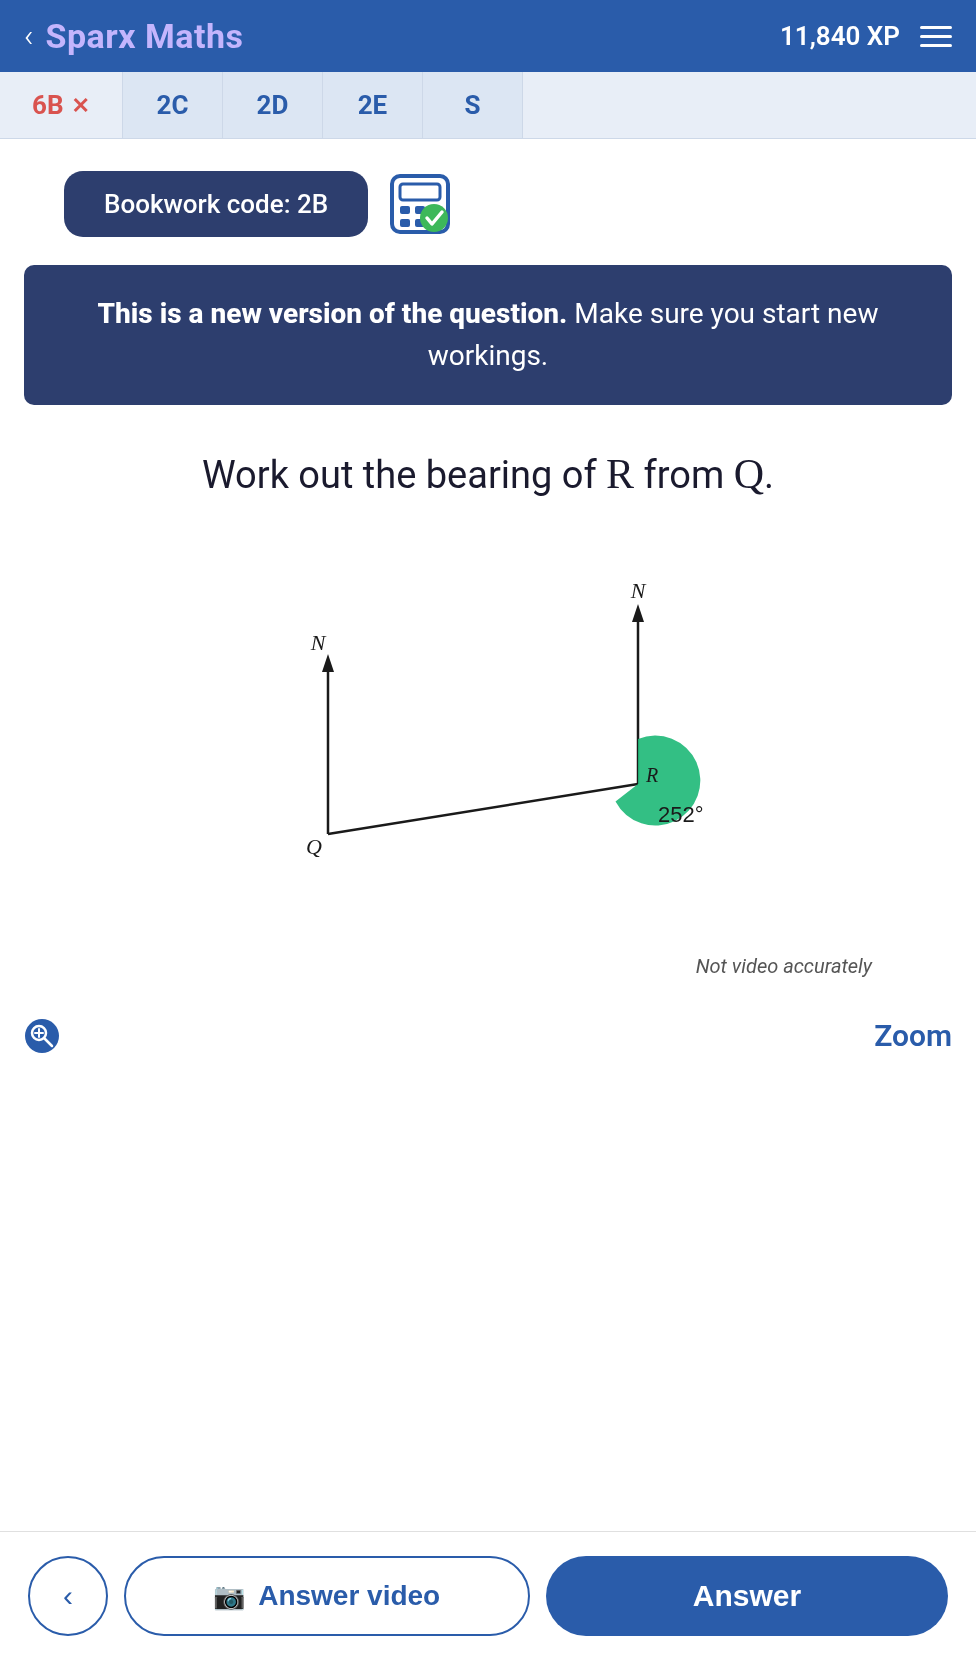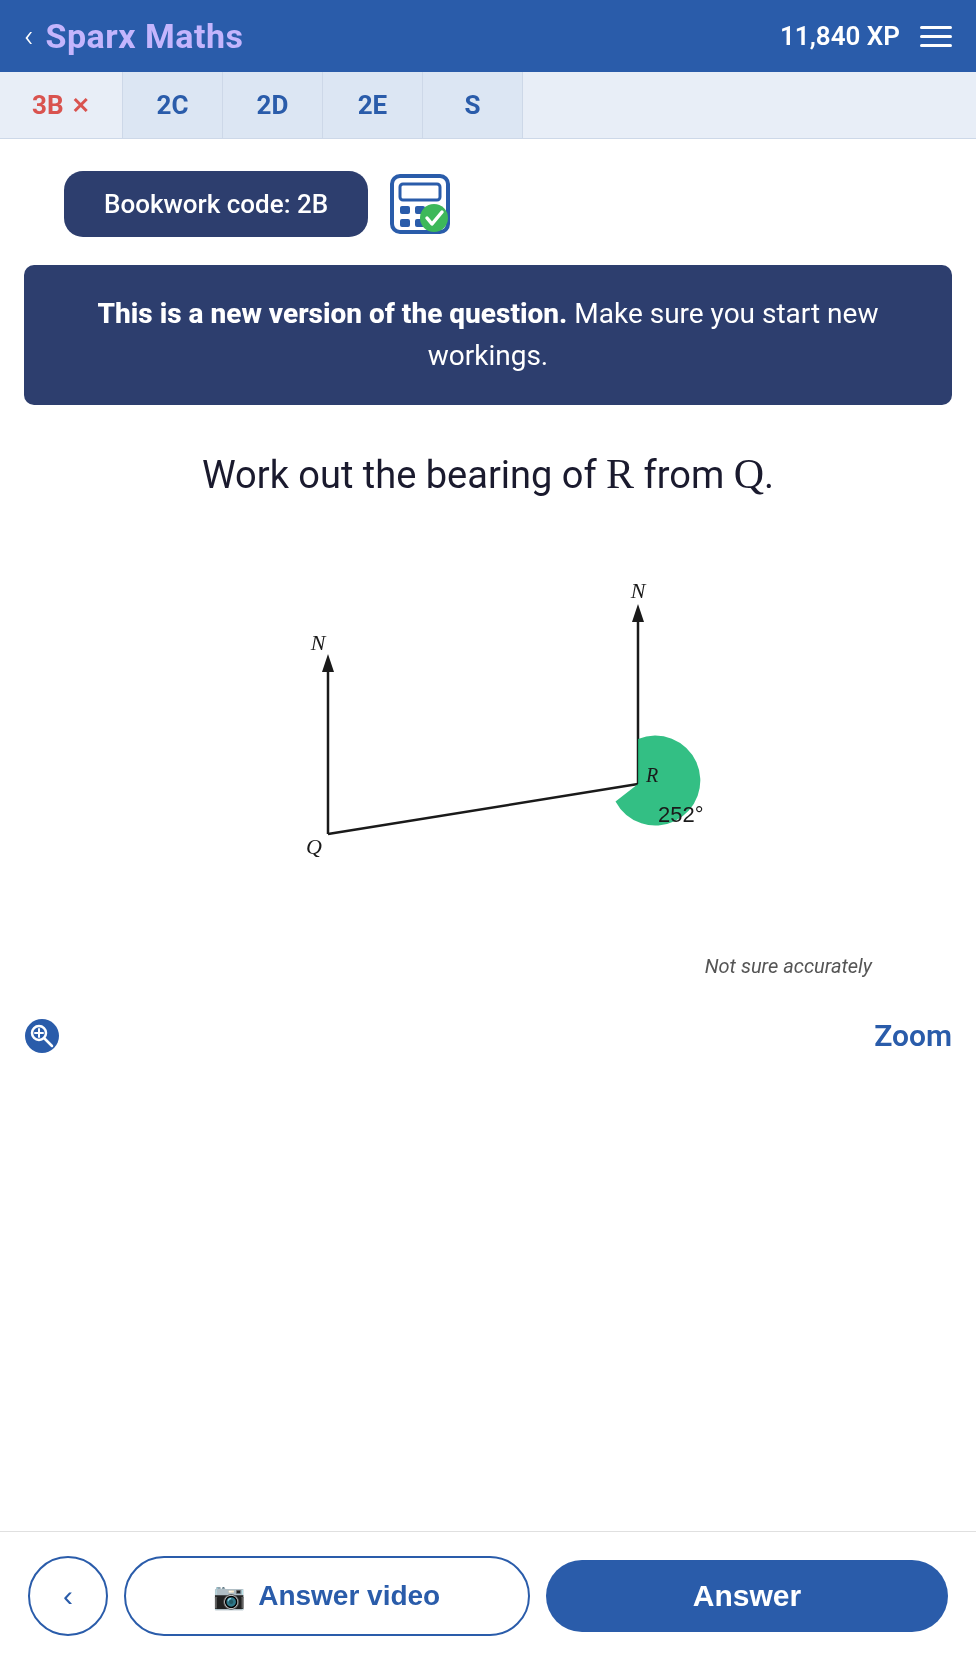--- a/index.html
+++ b/index.html
@@ -238,21 +238,21 @@
       align-items: center;
       justify-content: center;
       gap: 12px;
       cursor: pointer;
     }
     .video-icon {
       font-size: 26px;
     }
     .answer-btn {
       flex: 1;
-      height: 72px;
+      height: 80px;
       border-radius: 50px;
       border: none;
       background: #2a5caa;
       color: #fff;
       font-size: 30px;
       font-weight: 700;
       cursor: pointer;
     }
 
     
@@ -273,21 +273,21 @@
     <div class="menu-icon">
       <span></span>
         <span></span>
         <span></span>
     </div>
   </div>
 </div>
 
 <div class="tab-bar">
   <div class="tab active-red">
-    <span>3B</span>
+    <span>6B</span>
     <span class="tab-x">✕</span>
   </div>
   <div class="tab inactive">
     <span>2C</span>
   </div>
   <div class="tab inactive">
     <span>2D</span>
   </div>
   <div class="tab inactive">
     <span>2E</span>
@@ -340,21 +340,21 @@
       <line x1="180" y1="280" x2="490" y2="230" stroke="#1a1a1a" stroke-width="2.5"></line>
 
       <path d="M490,230 L490,185 A45,45 0 1,1 467.5,247.5 Z" fill="#1db877" opacity="0.9"></path>
 
       <text x="498" y="228" font-size="20" font-family="Georgia, serif" font-style="italic" fill="#1a1a1a">R</text>
 
       <text x="510" y="268" font-size="22" font-family="Arial, sans-serif" fill="#1a1a1a">252°</text>
     </svg>
   </div>
 
-  <div class="not-drawn">Not sure accurately</div>
+  <div class="not-drawn">Not video accurately</div>
 
   <div class="zoom-row">
     <svg class="zoom-icon-circle" viewBox="0 0 36 36" xmlns="http://www.w3.org/2000/svg">
       <circle cx="18" cy="18" r="17" fill="#2a5caa"></circle>
       <circle cx="15" cy="15" r="7" fill="none" stroke="#fff" stroke-width="2.5"></circle>
       <line x1="20" y1="20" x2="28" y2="28" stroke="#fff" stroke-width="2.5" stroke-linecap="round"></line>
       <line x1="15" y1="11" x2="15" y2="19" stroke="#fff" stroke-width="2" stroke-linecap="round"></line>
       <line x1="11" y1="15" x2="19" y2="15" stroke="#fff" stroke-width="2" stroke-linecap="round"></line>
     </svg>
     <span class="zoom-label">Zoom</span>

